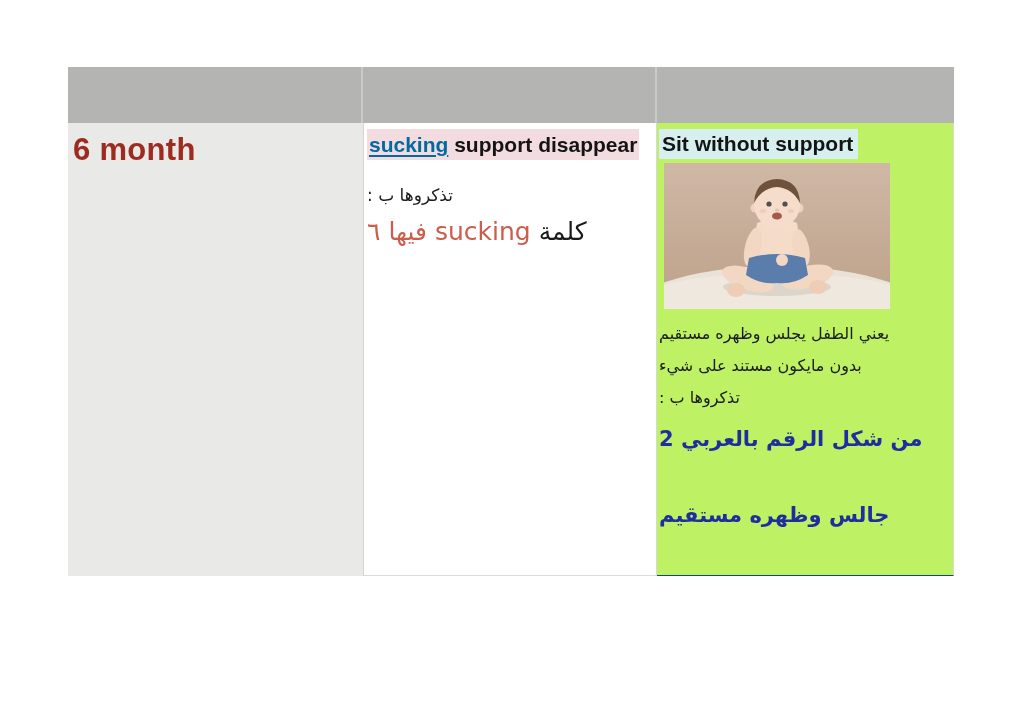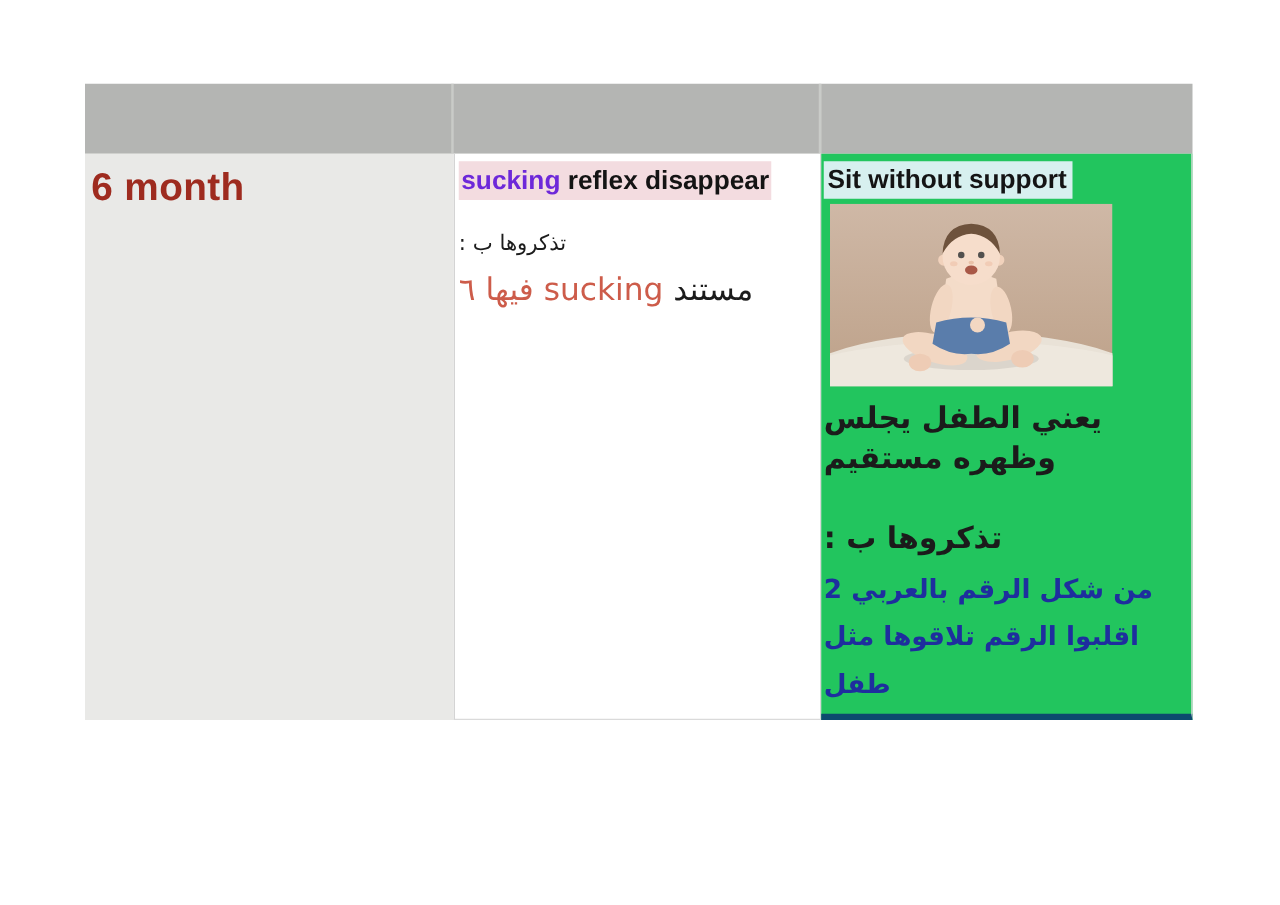--- a/index.html
+++ b/index.html
@@ -11,40 +11,40 @@
   .tbl { position:absolute; left:68px; top:67px; width:886px; }
   .hdr-row { display:flex; height:56px; }
   .c1 { width:295px; } .c2 { width:294px; } .c3 { width:297px; }
   .hdr { background:#b4b5b3; }
   .hdr.c1, .hdr.c2 { border-right:2px solid #c9cbc8; }
   .body-row { display:flex; height:453px; }
   .cell { height:100%; overflow:hidden; }
   .cell.c1 { background:#e9e9e7; padding:9px 6px 0 5px; }
   .cell.c2 { background:#ffffff; border-left:1px solid #d4d4d4; border-right:1px solid #d8d8d8;
              border-bottom:1px solid #dadada; padding:6px 3px 0 3px; }
-  .cell.c3 { background:#22c55e; border-right:1px solid #d8d8d8;
-             border-bottom:5px solid #0c4a6e; padding:6px 2px 0 2px; }
+  .cell.c3 { background:#bef264; border-right:1px solid #d8d8d8;
+             border-bottom:1px solid #0c4a6e; padding:6px 2px 0 2px; }
 
   .age { color:#9e2b1f; font-size:31px; font-weight:bold; letter-spacing:0.3px; }
 
   .m-title { font-size:21px; font-weight:bold; color:#141414; line-height:24px; }
   .hl-pink { background:#f3dce0; display:inline-block; padding:4px 2px 3px 2px; }
   .hl-cyan { background:#d7f0ef; display:inline-block; padding:3px 5px 3px 3px; }
-  .kw { color:#6d28d9; text-decoration-thickness:2px; text-underline-offset:3px; }
+  .kw { color:#0369a1; text-decoration:underline; text-decoration-thickness:2px; text-underline-offset:3px; }
 
   .ar { font-family:"DejaVu Sans", sans-serif; direction:rtl; text-align:left; }
   .note-intro { font-size:17px; color:#1c1c1c; margin:25px 4px 0 0; }
   .mnemo-1 { font-size:25px; color:#cd5c4a; line-height:48px; margin:3px 6px 0 0; }
   .mnemo-1 .blk { color:#1b1b1b; }
   .u-big { text-decoration-thickness:1.5px; text-underline-offset:9px; }
 
   .photo { width:226px; height:146px; margin:4px 0 0 5px; }
   .photo svg { display:block; width:100%; height:100%; }
 
-  .desc { font-size:24px; font-weight:700; color:#1b1b1b; line-height:32px; margin:9px 6px 0 0; }
+  .desc { font-size:16px; font-weight:400; color:#1b1b1b; line-height:32px; margin:9px 6px 0 0; }
   .mnemo-2 { font-size:21px; font-weight:bold; color:#1e2e9e; line-height:38px; margin:6px 8px 0 0; }
 </style>
 </head>
 <body>
 
 <div class="canvas">
   <div class="tbl">
 
     <div class="hdr-row">
       <div class="hdr c1"></div>
@@ -53,25 +53,25 @@
     </div>
 
     <div class="body-row">
 
       <div class="cell c1">
         <div class="age">6 month</div>
       </div>
 
       <div class="cell c2">
         <div class="m-title">
-          <span class="hl-pink"><span class="kw">sucking</span><span> reflex disappear</span></span>
+          <span class="hl-pink"><span class="kw">sucking</span><span> support disappear</span></span>
         </div>
         <div class="ar note-intro">تذكروها ب :</div>
         <div class="ar mnemo-1">
-          <span class="blk">مستند</span> <span class="u-big">sucking فيها ٦</span><br>
+          <span class="blk">كلمة</span> <span class="u-big">sucking فيها ٦</span><br>
         </div>
       </div>
 
       <div class="cell c3">
         <div class="m-title">
           <span class="hl-cyan">Sit without support</span>
         </div>
 
         <div class="photo">
           <svg viewBox="0 0 226 146" xmlns="http://www.w3.org/2000/svg">
@@ -102,26 +102,26 @@
             <circle cx="121" cy="41" r="2.6" fill="#52504e"></circle>
             <ellipse cx="113" cy="47" rx="2.2" ry="1.5" fill="#e9c1a8"></ellipse>
             <ellipse cx="113" cy="53" rx="5" ry="3.6" fill="#a85847"></ellipse>
             <ellipse cx="99" cy="48" rx="3" ry="2" fill="#f0c4ad" opacity="0.7"></ellipse>
             <ellipse cx="127" cy="48" rx="3" ry="2" fill="#f0c4ad" opacity="0.7"></ellipse>
           </svg>
         </div>
 
         <div class="ar desc">
           <span>يعني الطفل يجلس وظهره مستقيم</span><br>
-          <br>
+          <span>بدون مايكون مستند على شيء</span><br>
           <span>تذكروها ب :</span>
         </div>
 
         <div class="ar mnemo-2">
           <span>من شكل الرقم  بالعربي 2</span><br>
-          <span>اقلبوا الرقم تلاقوها مثل طفل</span><br>
+          <br>
           <span>جالس وظهره مستقيم</span>
         </div>
       </div>
 
     </div>
   </div>
 </div>
 
 </body></html>

